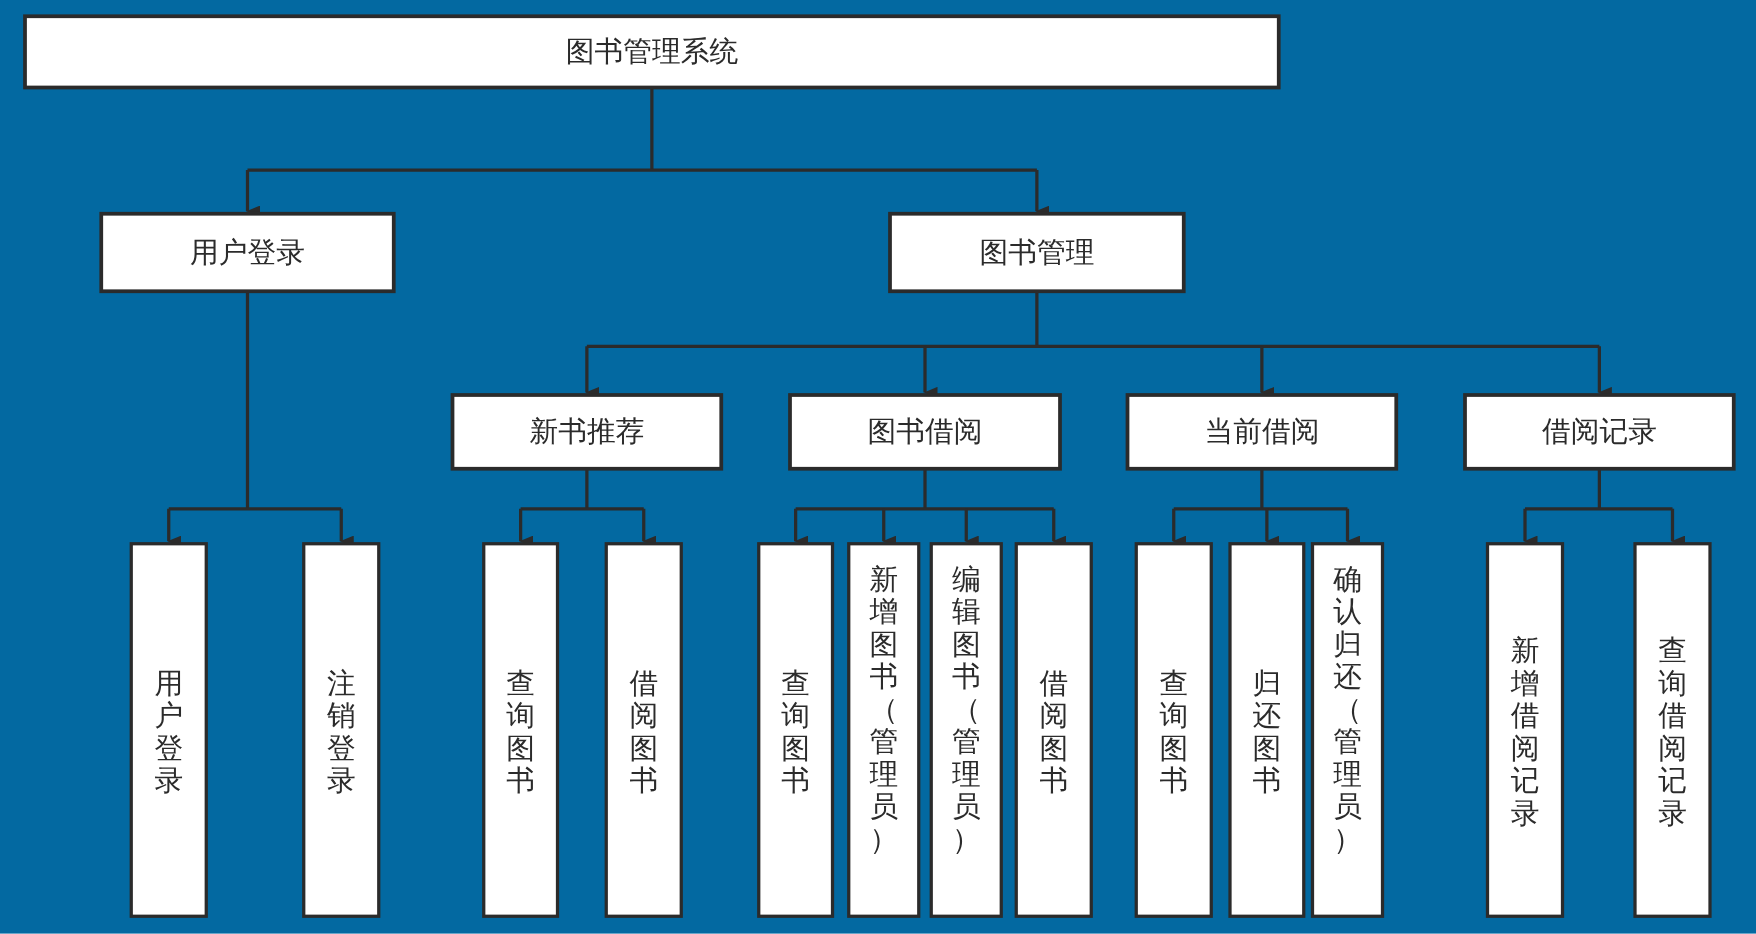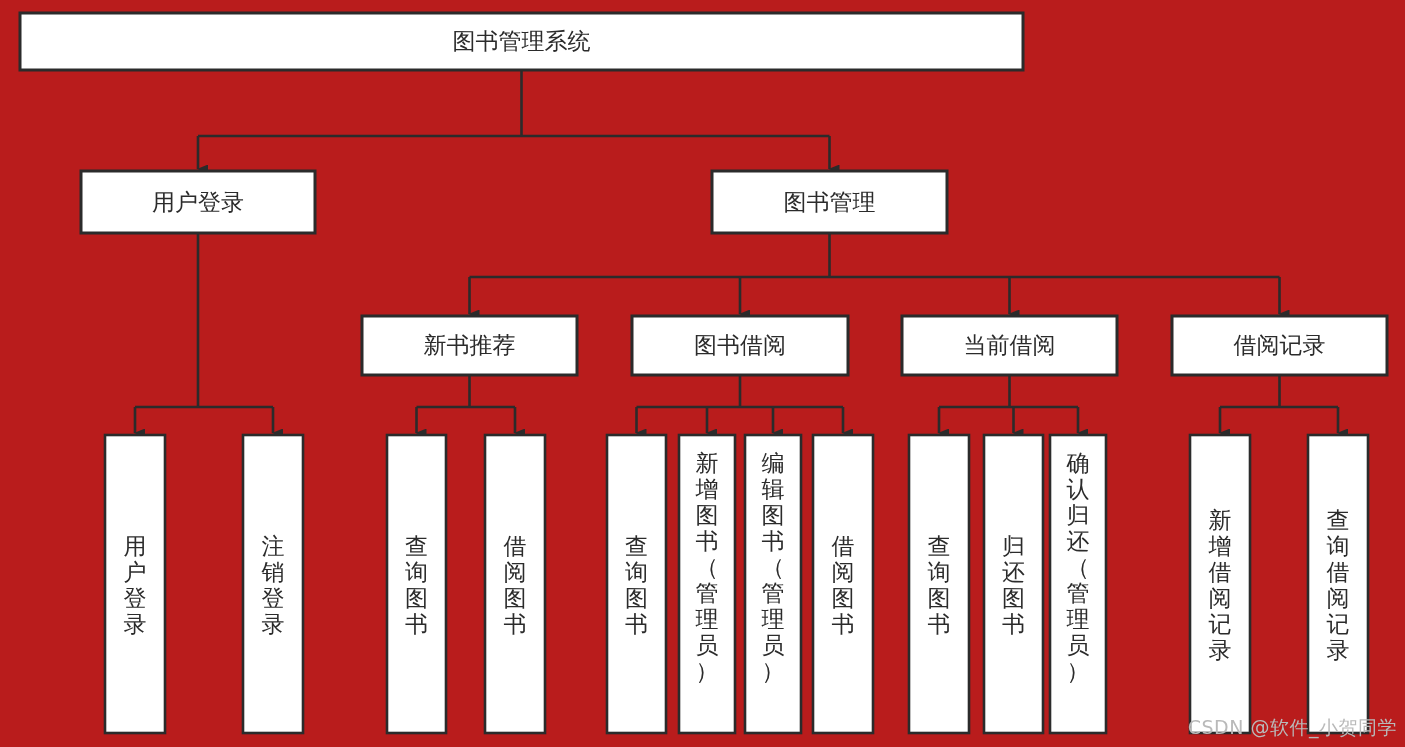--- a/index.html
+++ b/index.html
@@ -10,21 +10,21 @@
   body {
     width: 1405px;
     height: 747px;
     font-family: "DejaVu Sans", "Liberation Sans", sans-serif;
     overflow: hidden;
   }
   #diagram-root {
     position: relative;
     width: 1405px;
     height: 747px;
-    background: #b91c1c;
+    background: #0369a1;
   }
   svg#flow {
     position: absolute;
     left: 0;
     top: 0;
     width: 1405px;
     height: 747px;
   }
   .node-box {
     fill: #ffffff;
@@ -269,15 +269,14 @@
           <text x="1338" y="528" text-anchor="middle" font-size="23" fill="#2b2b2b" font-family="&quot;DejaVu Sans&quot;,&quot;Liberation Sans&quot;,sans-serif">查</text>
           <text x="1338" y="554" text-anchor="middle" font-size="23" fill="#2b2b2b" font-family="&quot;DejaVu Sans&quot;,&quot;Liberation Sans&quot;,sans-serif">询</text>
           <text x="1338" y="580" text-anchor="middle" font-size="23" fill="#2b2b2b" font-family="&quot;DejaVu Sans&quot;,&quot;Liberation Sans&quot;,sans-serif">借</text>
           <text x="1338" y="606" text-anchor="middle" font-size="23" fill="#2b2b2b" font-family="&quot;DejaVu Sans&quot;,&quot;Liberation Sans&quot;,sans-serif">阅</text>
           <text x="1338" y="632" text-anchor="middle" font-size="23" fill="#2b2b2b" font-family="&quot;DejaVu Sans&quot;,&quot;Liberation Sans&quot;,sans-serif">记</text>
           <text x="1338" y="658" text-anchor="middle" font-size="23" fill="#2b2b2b" font-family="&quot;DejaVu Sans&quot;,&quot;Liberation Sans&quot;,sans-serif">录</text>
         </g>
       </g>
   </svg>
 
-  <div class="watermark">CSDN @软件_小贺同学</div>
 
 </div>
 
 </body></html>

